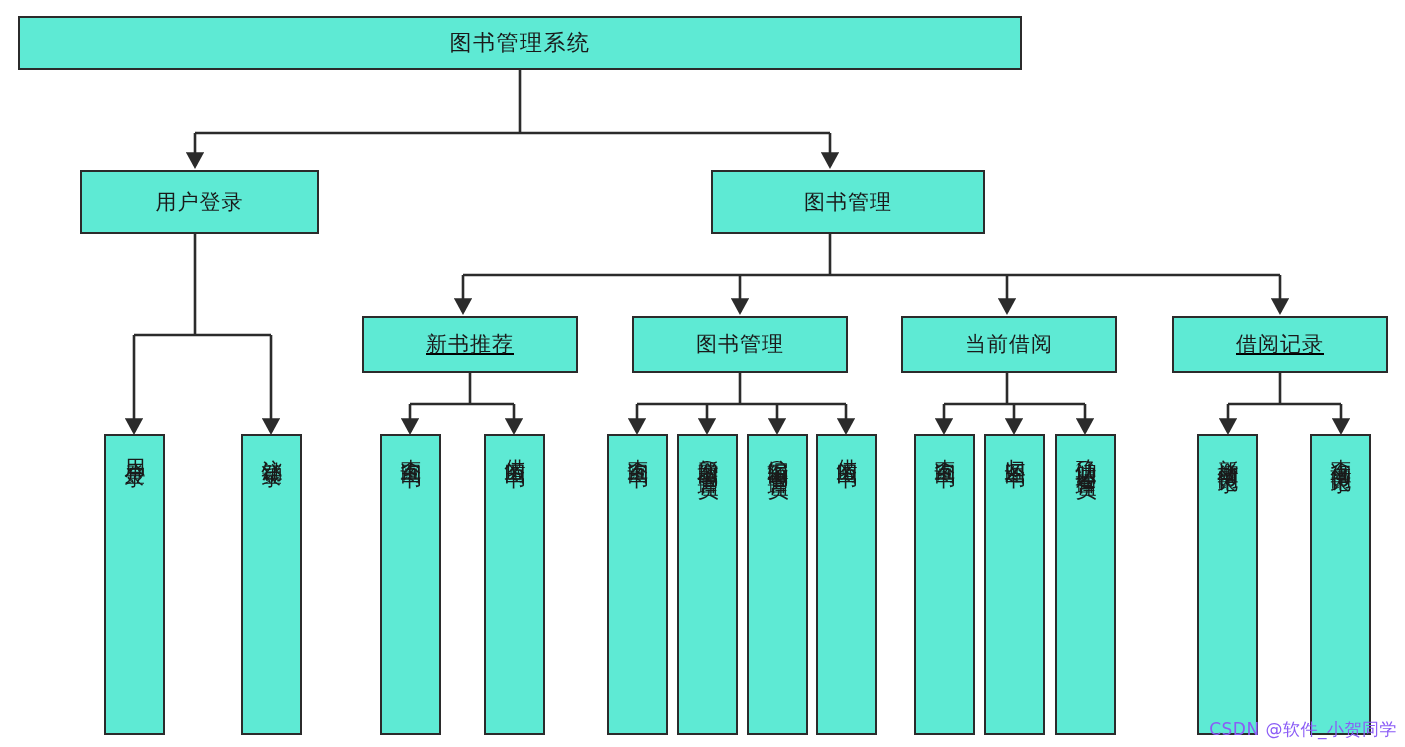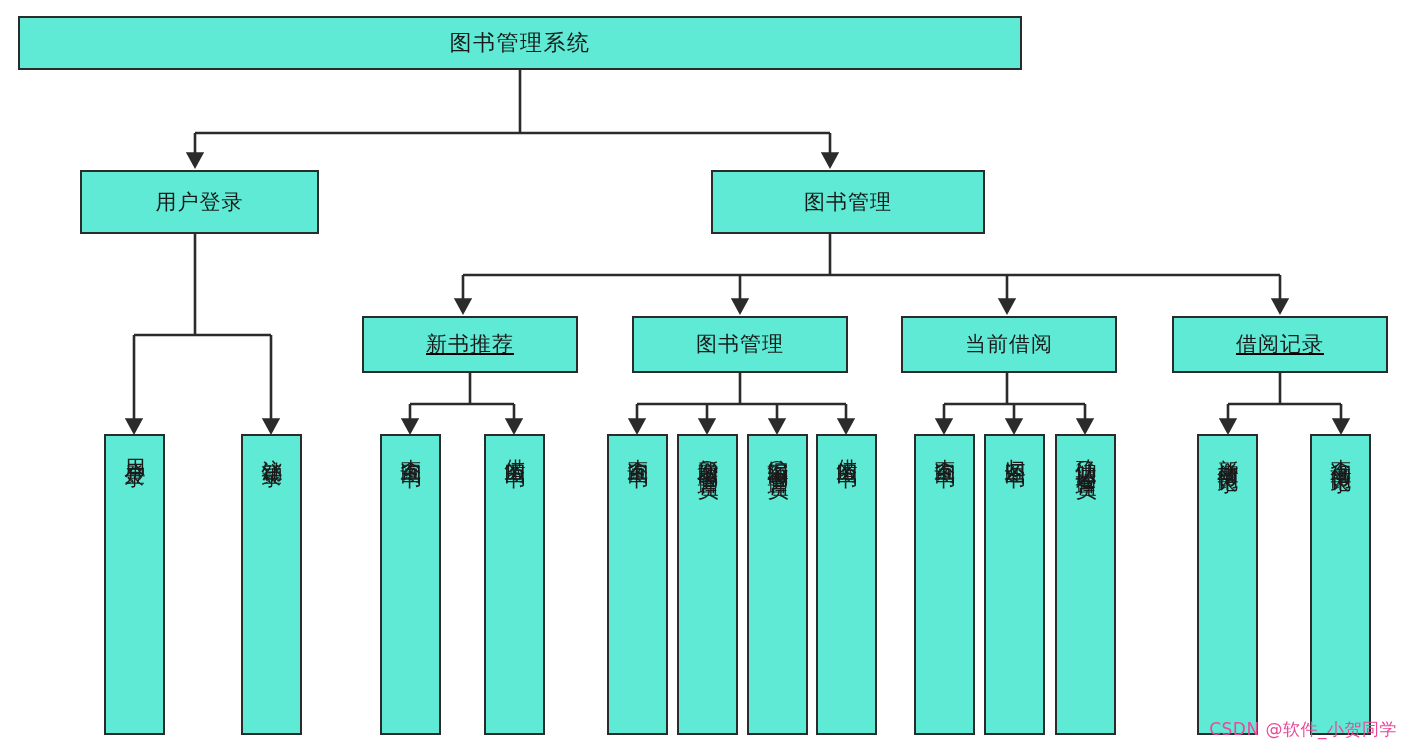--- a/index.html
+++ b/index.html
@@ -62,21 +62,21 @@
     font-size: 21px;
     letter-spacing: 3px;
     line-height: 1;
     white-space: nowrap;
   }
   .watermark {
     position: absolute;
     right: 8px;
     bottom: 6px;
     font-size: 17px;
-    color: #ec4899;
+    color: #8b5cf6;
     letter-spacing: 0.5px;
     white-space: nowrap;
     z-index: 3;
     font-family: "DejaVu Sans", "Liberation Sans", sans-serif;
   }
 </style>
 </head>
 <body>
 
 <div id="canvas">

